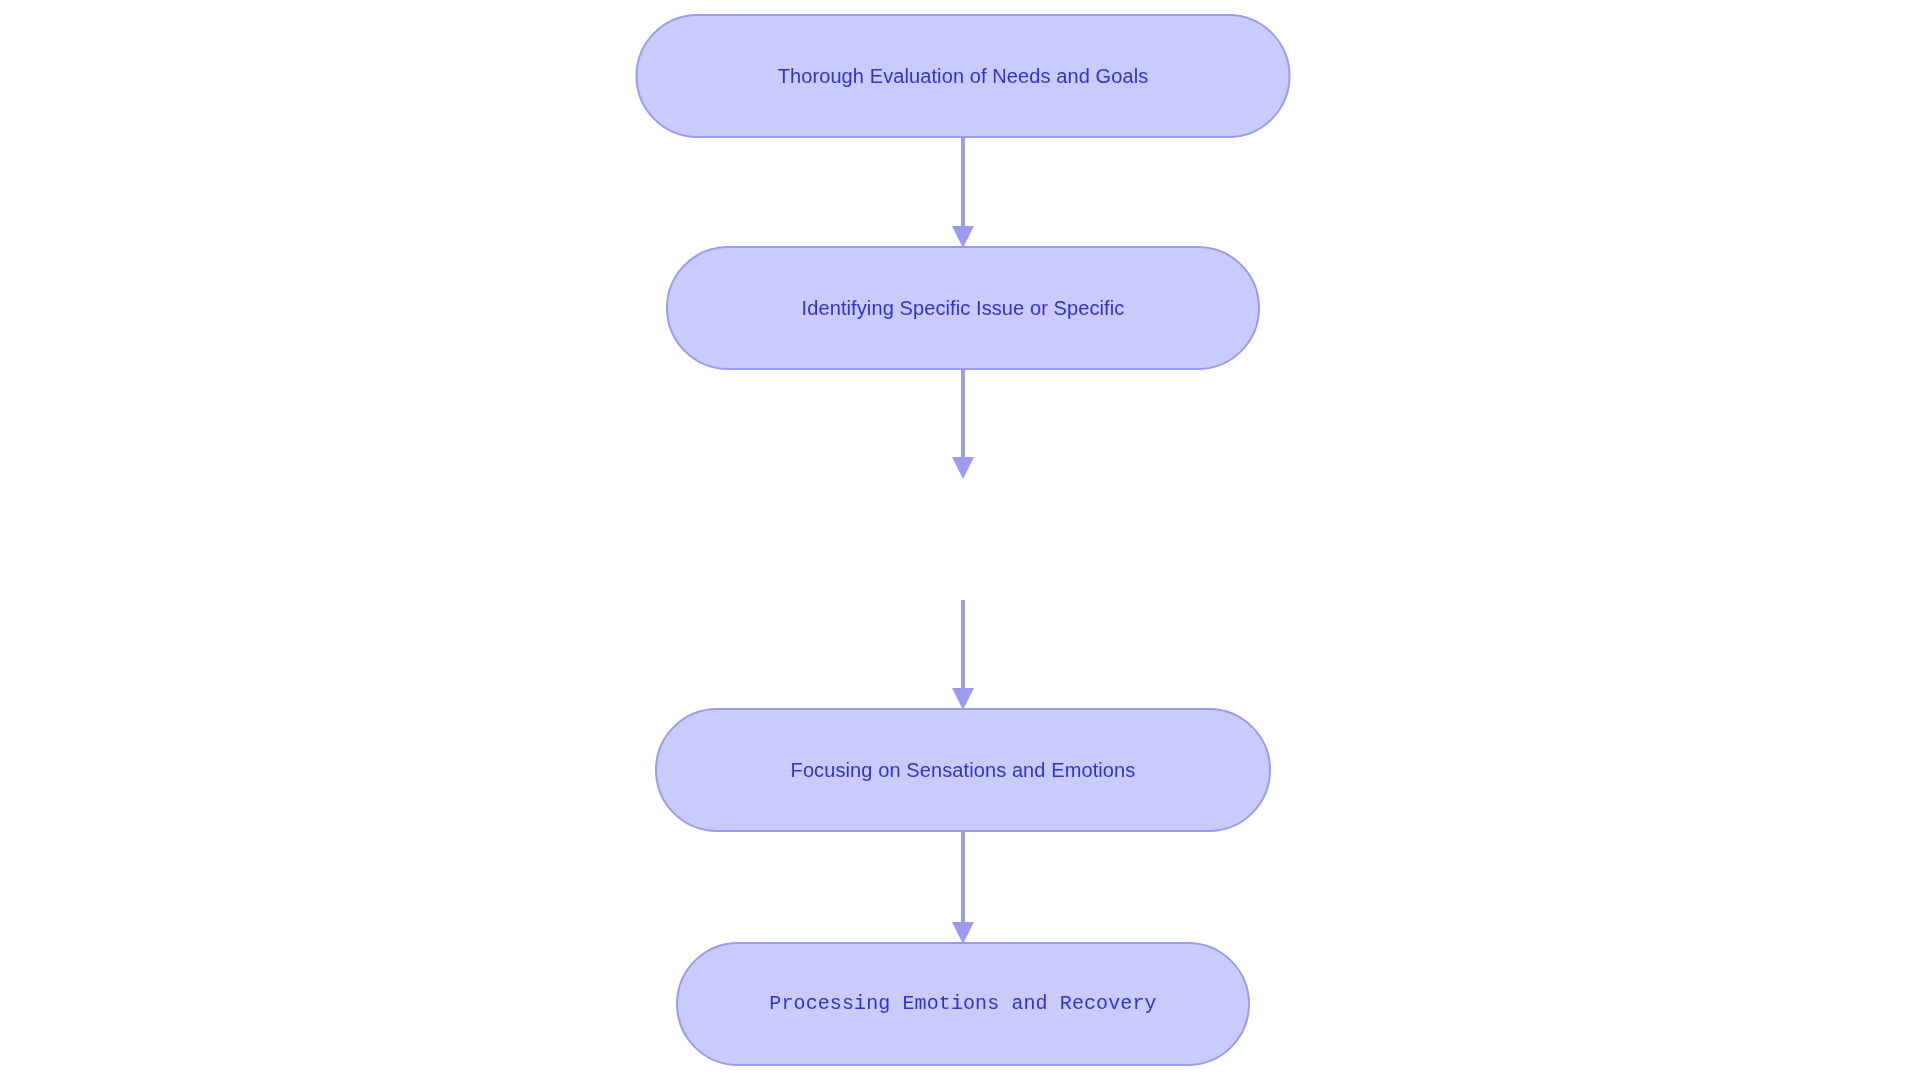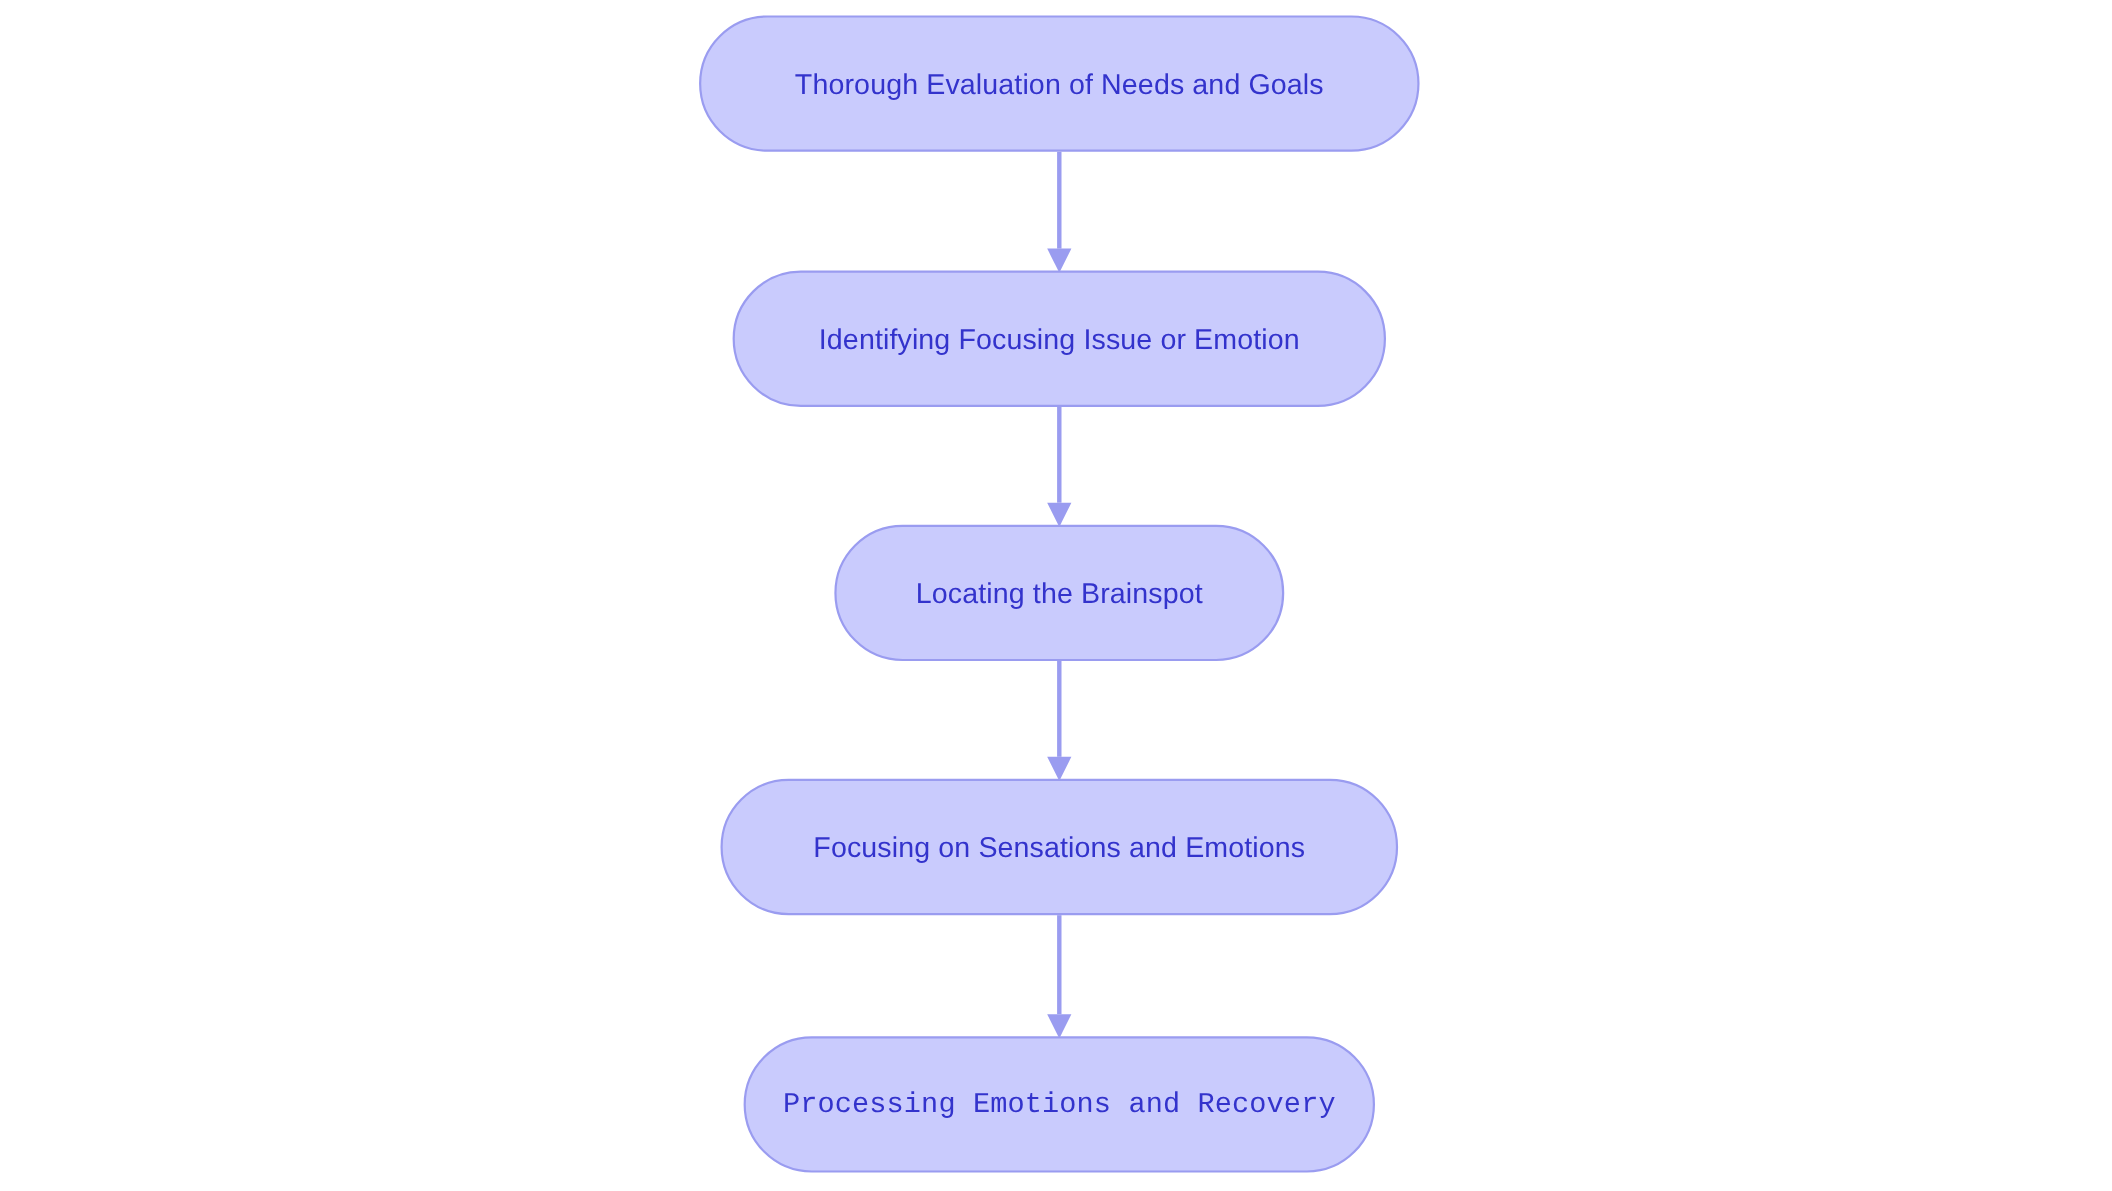--- a/index.html
+++ b/index.html
@@ -34,21 +34,21 @@
     box-sizing: border-box;
     background: #c9cbfd;
     border: 2px solid #9a9cf0;
     border-radius: 62px;
     display: flex;
     align-items: center;
     justify-content: center;
     padding: 0 34px;
   }
   .flow-node-label {
-    font-size: 26px;
+    font-size: 20px;
     font-weight: 400;
     color: #3333cc;
     letter-spacing: 0.1px;
     line-height: 1.1;
     white-space: nowrap;
     text-align: right;
   }
 
   
   .node-1 { top: 14px;  width: 655px; }
@@ -97,31 +97,28 @@
   <div class="flow-node node-1">
     <span class="flow-node-label">Thorough Evaluation of Needs and Goals</span>
   </div>
 
   <div class="flow-connector conn-1">
     <div class="connector-line"></div>
     <div class="connector-head"></div>
   </div>
 
   <div class="flow-node node-2">
-    <span class="flow-node-label">Identifying Focusing Issue or Emotion</span>
+    <span class="flow-node-label">Identifying Specific Issue or Specific</span>
   </div>
 
   <div class="flow-connector conn-2">
     <div class="connector-line"></div>
     <div class="connector-head"></div>
   </div>
 
-  <div class="flow-node node-3">
-    <span class="flow-node-label">Locating the Brainspot</span>
-  </div>
 
   <div class="flow-connector conn-3">
     <div class="connector-line"></div>
     <div class="connector-head"></div>
   </div>
 
   <div class="flow-node node-4">
     <span class="flow-node-label">Focusing on Sensations and Emotions</span>
   </div>
 

